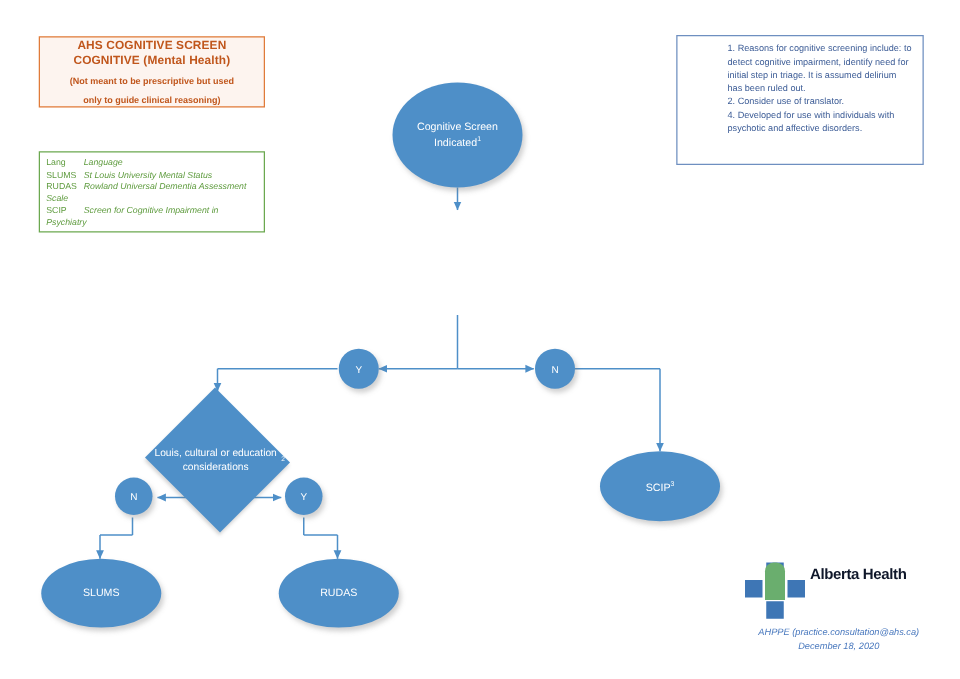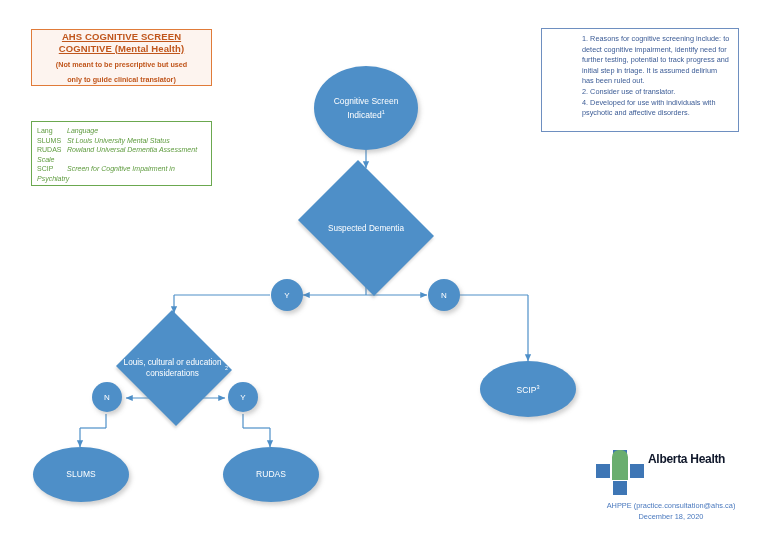--- a/index.html
+++ b/index.html
@@ -34,21 +34,20 @@
     justify-content: center;
     padding: 2px 4px;
   }
   #title-box .t-main {
     color: #C0561C;
     font-weight: bold;
     font-size: 9.5px;
     line-height: 12px;
     text-align: right;
     letter-spacing: 0.1px;
-    text-decoration: underline;
   }
   #title-box .t-sub {
     color: #C0561C;
     font-weight: bold;
     font-size: 7.2px;
     line-height: 9.5px;
     text-align: center;
     margin-top: 5px;
   }
 
@@ -199,58 +198,58 @@
     font-size: 16px;
     line-height: 18px;
     letter-spacing: -0.3px;
   }
   #logo-footer {
     position: absolute;
     left: -7px;
     top: 52px;
     width: 172px;
     text-align: center;
+    font-style: italic;
   }
   #logo-footer .f-line {
     color: #4A79BE;
     font-size: 7.4px;
     line-height: 11px;
   }
 </style>
 </head>
 <body>
 
 <div id="canvas">
 
   <div id="title-box">
     <div class="t-main">AHS COGNITIVE SCREEN</div>
     <div class="t-main">COGNITIVE (Mental Health)</div>
     <div class="t-sub">(Not meant to be prescriptive but used</div>
-    <div class="t-sub">only to guide clinical translator)</div>
+    <div class="t-sub">only to guide clinical reasoning)</div>
   </div>
 
   <div id="legend-box">
     <div class="leg-row">
       <span class="abbr">Lang</span><span>Language</span>
     </div>
     <div class="leg-row">
       <span class="abbr">SLUMS</span><span>St Louis University Mental Status</span>
     </div>
     <div class="leg-row">
       <span class="abbr">RUDAS</span><span>Rowland Universal Dementia Assessment Scale</span>
     </div>
     <div class="leg-row">
       <span class="abbr">SCIP</span><span>Screen for Cognitive Impairment in Psychiatry</span>
     </div>
   </div>
 
   <div id="notes-box">
     <div class="note-line">1. Reasons for cognitive screening include: to</div>
     <div class="note-line">detect cognitive impairment, identify need for</div>
-    <div class="note-line">further testing, potential to track progress and</div>
     <div class="note-line">initial step in triage.  It is assumed delirium</div>
     <div class="note-line">has been ruled out.</div>
     <div class="note-line">2. Consider use of translator.</div>
     <div class="note-line">4.  Developed for use with individuals with</div>
     <div class="note-line">psychotic and affective disorders.</div>
   </div>
 
   <svg id="connectors">
     <defs>
       <marker id="arw" markerWidth="7" markerHeight="7" refX="5.6" refY="3" orient="auto">
@@ -286,24 +285,20 @@
       <line x1="243" y1="414" x2="243" y2="428"></line>
       <line x1="243" y1="428" x2="270" y2="428"></line>
       <line x1="270" y1="428" x2="270" y2="447" marker-end="url(#arw)"></line>
     </g>
   </svg>
 
   <div class="node ellipse" style="left:314px; top:66px; width:104px; height:84px;">
     <span><span>Cognitive Screen Indicated</span><sup>1</sup></span>
   </div>
 
-  <div class="diamond-wrap" style="left:290px; top:168px; width:152px; height:120px;">
-    <div class="diamond-shape"></div>
-    <div class="diamond-label">Suspected Dementia</div>
-  </div>
 
   <div class="node circle-yn" style="left:271px; top:279px; width:32px; height:32px;">
     <span>Y</span>
   </div>
 
   <div class="node circle-yn" style="left:428px; top:279px; width:32px; height:32px;">
     <span>N</span>
   </div>
 
   <div class="diamond-wrap" style="left:114px; top:312px; width:120px; height:112px;">

